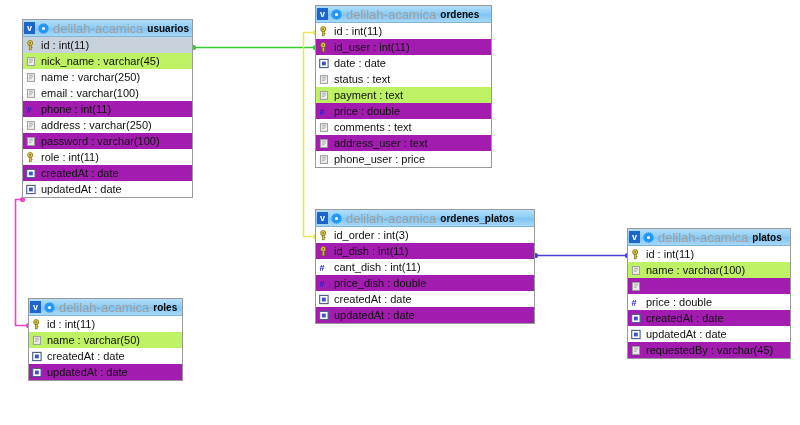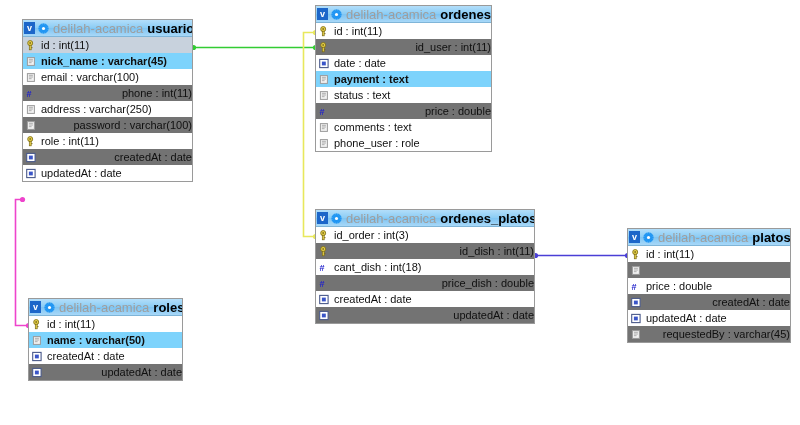--- a/index.html
+++ b/index.html
@@ -78,41 +78,41 @@
   }
 
   .schema-name {
     color: #9e9e9e;
     font-size: 13px;
     margin-right: 4px;
   }
 
   .table-name {
     color: #000000;
-    font-size: 13px;
+    font-size: 10px;
     font-weight: bold;
   }
 
   .rows {
     display: block;
   }
 
   .row {
     height: 16px;
     display: flex;
     align-items: center;
     padding-left: 3px;
     box-sizing: border-box;
     white-space: nowrap;
     overflow: hidden;
   }
-  .row.alt   { background: #737373; justify-content: space-between; }
+  .row.alt   { background: #a21caf; }
   .row.plain { background: #ffffff; }
   .row.pk    { background: #c8d2dd; }
-  .row.pink  { background: #7dd3fc; font-weight: bold; }
+  .row.pink  { background: #bef264; }
 
   .col-icon {
     width: 10px;
     height: 11px;
     margin-right: 5px;
     flex: 0 0 auto;
     display: block;
   }
 
   .col-text {
@@ -181,20 +181,29 @@
             </svg>
             <span class="col-text">nick_name : varchar(45)</span>
           </div>
           <div class="row plain">
             <svg class="col-icon" viewBox="0 0 10 11">
               <rect x="1.4" y="1.6" width="7.0" height="7.8" fill="#f2f2f2" stroke="#9b9b9b" stroke-width="1.0"></rect>
               <line x1="2.9" y1="3.3" x2="6.9" y2="3.3" stroke="#9b9b9b" stroke-width="0.8"></line>
               <line x1="2.9" y1="5.0" x2="6.9" y2="5.0" stroke="#9b9b9b" stroke-width="0.8"></line>
               <line x1="2.9" y1="6.7" x2="5.6" y2="6.7" stroke="#9b9b9b" stroke-width="0.8"></line>
             </svg>
+            <span class="col-text">name : varchar(250)</span>
+          </div>
+          <div class="row plain">
+            <svg class="col-icon" viewBox="0 0 10 11">
+              <rect x="1.4" y="1.6" width="7.0" height="7.8" fill="#f2f2f2" stroke="#9b9b9b" stroke-width="1.0"></rect>
+              <line x1="2.9" y1="3.3" x2="6.9" y2="3.3" stroke="#9b9b9b" stroke-width="0.8"></line>
+              <line x1="2.9" y1="5.0" x2="6.9" y2="5.0" stroke="#9b9b9b" stroke-width="0.8"></line>
+              <line x1="2.9" y1="6.7" x2="5.6" y2="6.7" stroke="#9b9b9b" stroke-width="0.8"></line>
+            </svg>
             <span class="col-text">email : varchar(100)</span>
           </div>
           <div class="row alt">
             <svg class="col-icon" viewBox="0 0 10 11">
               <text x="0.4" y="8.6" fill="#2222cc" font-size="9" font-family="&quot;Liberation Sans&quot;, sans-serif" font-weight="bold">#</text>
             </svg>
             <span class="col-text">phone : int(11)</span>
           </div>
           <div class="row plain">
             <svg class="col-icon" viewBox="0 0 10 11">
@@ -278,61 +287,70 @@
             </svg>
             <span class="col-text">id_user : int(11)</span>
           </div>
           <div class="row plain">
             <svg class="col-icon" viewBox="0 0 10 11">
               <rect x="0.7" y="1.4" width="8.4" height="8.2" fill="#ffffff" stroke="#4a5a8a" stroke-width="1.1"></rect>
               <rect x="2.9" y="3.6" width="3.9" height="3.8" fill="#3a55c8"></rect>
             </svg>
             <span class="col-text">date : date</span>
           </div>
+          <div class="row plain">
+            <svg class="col-icon" viewBox="0 0 10 11">
+              <rect x="1.4" y="1.6" width="7.0" height="7.8" fill="#f2f2f2" stroke="#9b9b9b" stroke-width="1.0"></rect>
+              <line x1="2.9" y1="3.3" x2="6.9" y2="3.3" stroke="#9b9b9b" stroke-width="0.8"></line>
+              <line x1="2.9" y1="5.0" x2="6.9" y2="5.0" stroke="#9b9b9b" stroke-width="0.8"></line>
+              <line x1="2.9" y1="6.7" x2="5.6" y2="6.7" stroke="#9b9b9b" stroke-width="0.8"></line>
+            </svg>
+            <span class="col-text">status : text</span>
+          </div>
           <div class="row pink">
             <svg class="col-icon" viewBox="0 0 10 11">
               <rect x="1.4" y="1.6" width="7.0" height="7.8" fill="#f2f2f2" stroke="#9b9b9b" stroke-width="1.0"></rect>
               <line x1="2.9" y1="3.3" x2="6.9" y2="3.3" stroke="#9b9b9b" stroke-width="0.8"></line>
               <line x1="2.9" y1="5.0" x2="6.9" y2="5.0" stroke="#9b9b9b" stroke-width="0.8"></line>
               <line x1="2.9" y1="6.7" x2="5.6" y2="6.7" stroke="#9b9b9b" stroke-width="0.8"></line>
             </svg>
             <span class="col-text">payment : text</span>
           </div>
-          <div class="row plain">
-            <svg class="col-icon" viewBox="0 0 10 11">
-              <rect x="1.4" y="1.6" width="7.0" height="7.8" fill="#f2f2f2" stroke="#9b9b9b" stroke-width="1.0"></rect>
-              <line x1="2.9" y1="3.3" x2="6.9" y2="3.3" stroke="#9b9b9b" stroke-width="0.8"></line>
-              <line x1="2.9" y1="5.0" x2="6.9" y2="5.0" stroke="#9b9b9b" stroke-width="0.8"></line>
-              <line x1="2.9" y1="6.7" x2="5.6" y2="6.7" stroke="#9b9b9b" stroke-width="0.8"></line>
-            </svg>
-            <span class="col-text">status : text</span>
-          </div>
           <div class="row alt">
             <svg class="col-icon" viewBox="0 0 10 11">
               <text x="0.4" y="8.6" fill="#2222cc" font-size="9" font-family="&quot;Liberation Sans&quot;, sans-serif" font-weight="bold">#</text>
             </svg>
             <span class="col-text">price : double</span>
           </div>
           <div class="row plain">
             <svg class="col-icon" viewBox="0 0 10 11">
               <rect x="1.4" y="1.6" width="7.0" height="7.8" fill="#f2f2f2" stroke="#9b9b9b" stroke-width="1.0"></rect>
               <line x1="2.9" y1="3.3" x2="6.9" y2="3.3" stroke="#9b9b9b" stroke-width="0.8"></line>
               <line x1="2.9" y1="5.0" x2="6.9" y2="5.0" stroke="#9b9b9b" stroke-width="0.8"></line>
               <line x1="2.9" y1="6.7" x2="5.6" y2="6.7" stroke="#9b9b9b" stroke-width="0.8"></line>
             </svg>
             <span class="col-text">comments : text</span>
           </div>
-          <div class="row plain">
-            <svg class="col-icon" viewBox="0 0 10 11">
-              <rect x="1.4" y="1.6" width="7.0" height="7.8" fill="#f2f2f2" stroke="#9b9b9b" stroke-width="1.0"></rect>
-              <line x1="2.9" y1="3.3" x2="6.9" y2="3.3" stroke="#9b9b9b" stroke-width="0.8"></line>
-              <line x1="2.9" y1="5.0" x2="6.9" y2="5.0" stroke="#9b9b9b" stroke-width="0.8"></line>
-              <line x1="2.9" y1="6.7" x2="5.6" y2="6.7" stroke="#9b9b9b" stroke-width="0.8"></line>
-            </svg>
-            <span class="col-text">phone_user : role</span>
+          <div class="row alt">
+            <svg class="col-icon" viewBox="0 0 10 11">
+              <rect x="1.4" y="1.6" width="7.0" height="7.8" fill="#f2f2f2" stroke="#9b9b9b" stroke-width="1.0"></rect>
+              <line x1="2.9" y1="3.3" x2="6.9" y2="3.3" stroke="#9b9b9b" stroke-width="0.8"></line>
+              <line x1="2.9" y1="5.0" x2="6.9" y2="5.0" stroke="#9b9b9b" stroke-width="0.8"></line>
+              <line x1="2.9" y1="6.7" x2="5.6" y2="6.7" stroke="#9b9b9b" stroke-width="0.8"></line>
+            </svg>
+            <span class="col-text">address_user : text</span>
+          </div>
+          <div class="row plain">
+            <svg class="col-icon" viewBox="0 0 10 11">
+              <rect x="1.4" y="1.6" width="7.0" height="7.8" fill="#f2f2f2" stroke="#9b9b9b" stroke-width="1.0"></rect>
+              <line x1="2.9" y1="3.3" x2="6.9" y2="3.3" stroke="#9b9b9b" stroke-width="0.8"></line>
+              <line x1="2.9" y1="5.0" x2="6.9" y2="5.0" stroke="#9b9b9b" stroke-width="0.8"></line>
+              <line x1="2.9" y1="6.7" x2="5.6" y2="6.7" stroke="#9b9b9b" stroke-width="0.8"></line>
+            </svg>
+            <span class="col-text">phone_user : price</span>
           </div>
         </div>
       </div>
       <div class="table-box" style="left: 315px; top: 209px; width: 220px;">
         <div class="table-header">
           <span class="badge-v">v</span>
           <svg class="gear-icon" viewBox="0 0 12 12">
             <g>
               <rect x="5.1" y="0.4" width="1.8" height="11.2" fill="#2196f3" transform="rotate(0 6 6)"></rect>
               <rect x="5.1" y="0.4" width="1.8" height="11.2" fill="#2196f3" transform="rotate(22.5 6 6)"></rect>
@@ -365,21 +383,21 @@
               <ellipse cx="4.2" cy="3.0" rx="1.0" ry="1.0" fill="#8a7a20"></ellipse>
               <rect x="3.3" y="5.2" width="1.9" height="4.6" fill="#e8d24a" stroke="#7a6a14" stroke-width="0.7"></rect>
               <rect x="5.1" y="7.2" width="1.4" height="0.9" fill="#7a6a14"></rect>
             </svg>
             <span class="col-text">id_dish : int(11)</span>
           </div>
           <div class="row plain">
             <svg class="col-icon" viewBox="0 0 10 11">
               <text x="0.4" y="8.6" fill="#2222cc" font-size="9" font-family="&quot;Liberation Sans&quot;, sans-serif" font-weight="bold">#</text>
             </svg>
-            <span class="col-text">cant_dish : int(18)</span>
+            <span class="col-text">cant_dish : int(11)</span>
           </div>
           <div class="row alt">
             <svg class="col-icon" viewBox="0 0 10 11">
               <text x="0.4" y="8.6" fill="#2222cc" font-size="9" font-family="&quot;Liberation Sans&quot;, sans-serif" font-weight="bold">#</text>
             </svg>
             <span class="col-text">price_dish : double</span>
           </div>
           <div class="row plain">
             <svg class="col-icon" viewBox="0 0 10 11">
               <rect x="0.7" y="1.4" width="8.4" height="8.2" fill="#ffffff" stroke="#4a5a8a" stroke-width="1.1"></rect>
@@ -419,20 +437,29 @@
         <div class="rows">
           <div class="row plain">
             <svg class="col-icon" viewBox="0 0 10 11">
               <ellipse cx="4.2" cy="3.1" rx="2.5" ry="2.6" fill="#e8d24a" stroke="#7a6a14" stroke-width="0.8"></ellipse>
               <ellipse cx="4.2" cy="3.0" rx="1.0" ry="1.0" fill="#8a7a20"></ellipse>
               <rect x="3.3" y="5.2" width="1.9" height="4.6" fill="#e8d24a" stroke="#7a6a14" stroke-width="0.7"></rect>
               <rect x="5.1" y="7.2" width="1.4" height="0.9" fill="#7a6a14"></rect>
             </svg>
             <span class="col-text">id : int(11)</span>
           </div>
+          <div class="row pink">
+            <svg class="col-icon" viewBox="0 0 10 11">
+              <rect x="1.4" y="1.6" width="7.0" height="7.8" fill="#f2f2f2" stroke="#9b9b9b" stroke-width="1.0"></rect>
+              <line x1="2.9" y1="3.3" x2="6.9" y2="3.3" stroke="#9b9b9b" stroke-width="0.8"></line>
+              <line x1="2.9" y1="5.0" x2="6.9" y2="5.0" stroke="#9b9b9b" stroke-width="0.8"></line>
+              <line x1="2.9" y1="6.7" x2="5.6" y2="6.7" stroke="#9b9b9b" stroke-width="0.8"></line>
+            </svg>
+            <span class="col-text">name : varchar(100)</span>
+          </div>
           <div class="row alt">
             <svg class="col-icon" viewBox="0 0 10 11">
               <rect x="1.4" y="1.6" width="7.0" height="7.8" fill="#f2f2f2" stroke="#9b9b9b" stroke-width="1.0"></rect>
               <line x1="2.9" y1="3.3" x2="6.9" y2="3.3" stroke="#9b9b9b" stroke-width="0.8"></line>
               <line x1="2.9" y1="5.0" x2="6.9" y2="5.0" stroke="#9b9b9b" stroke-width="0.8"></line>
               <line x1="2.9" y1="6.7" x2="5.6" y2="6.7" stroke="#9b9b9b" stroke-width="0.8"></line>
             </svg>
           </div>
           <div class="row plain">
             <svg class="col-icon" viewBox="0 0 10 11">

